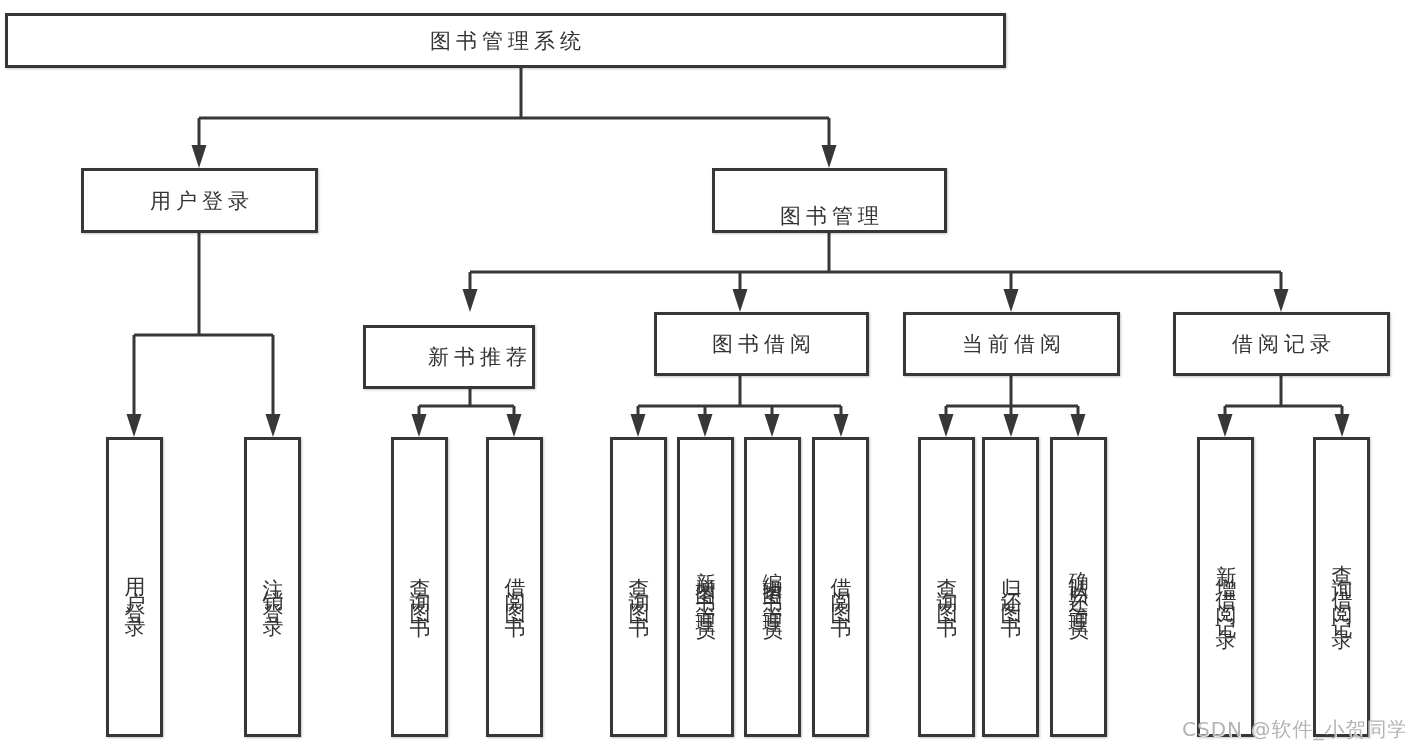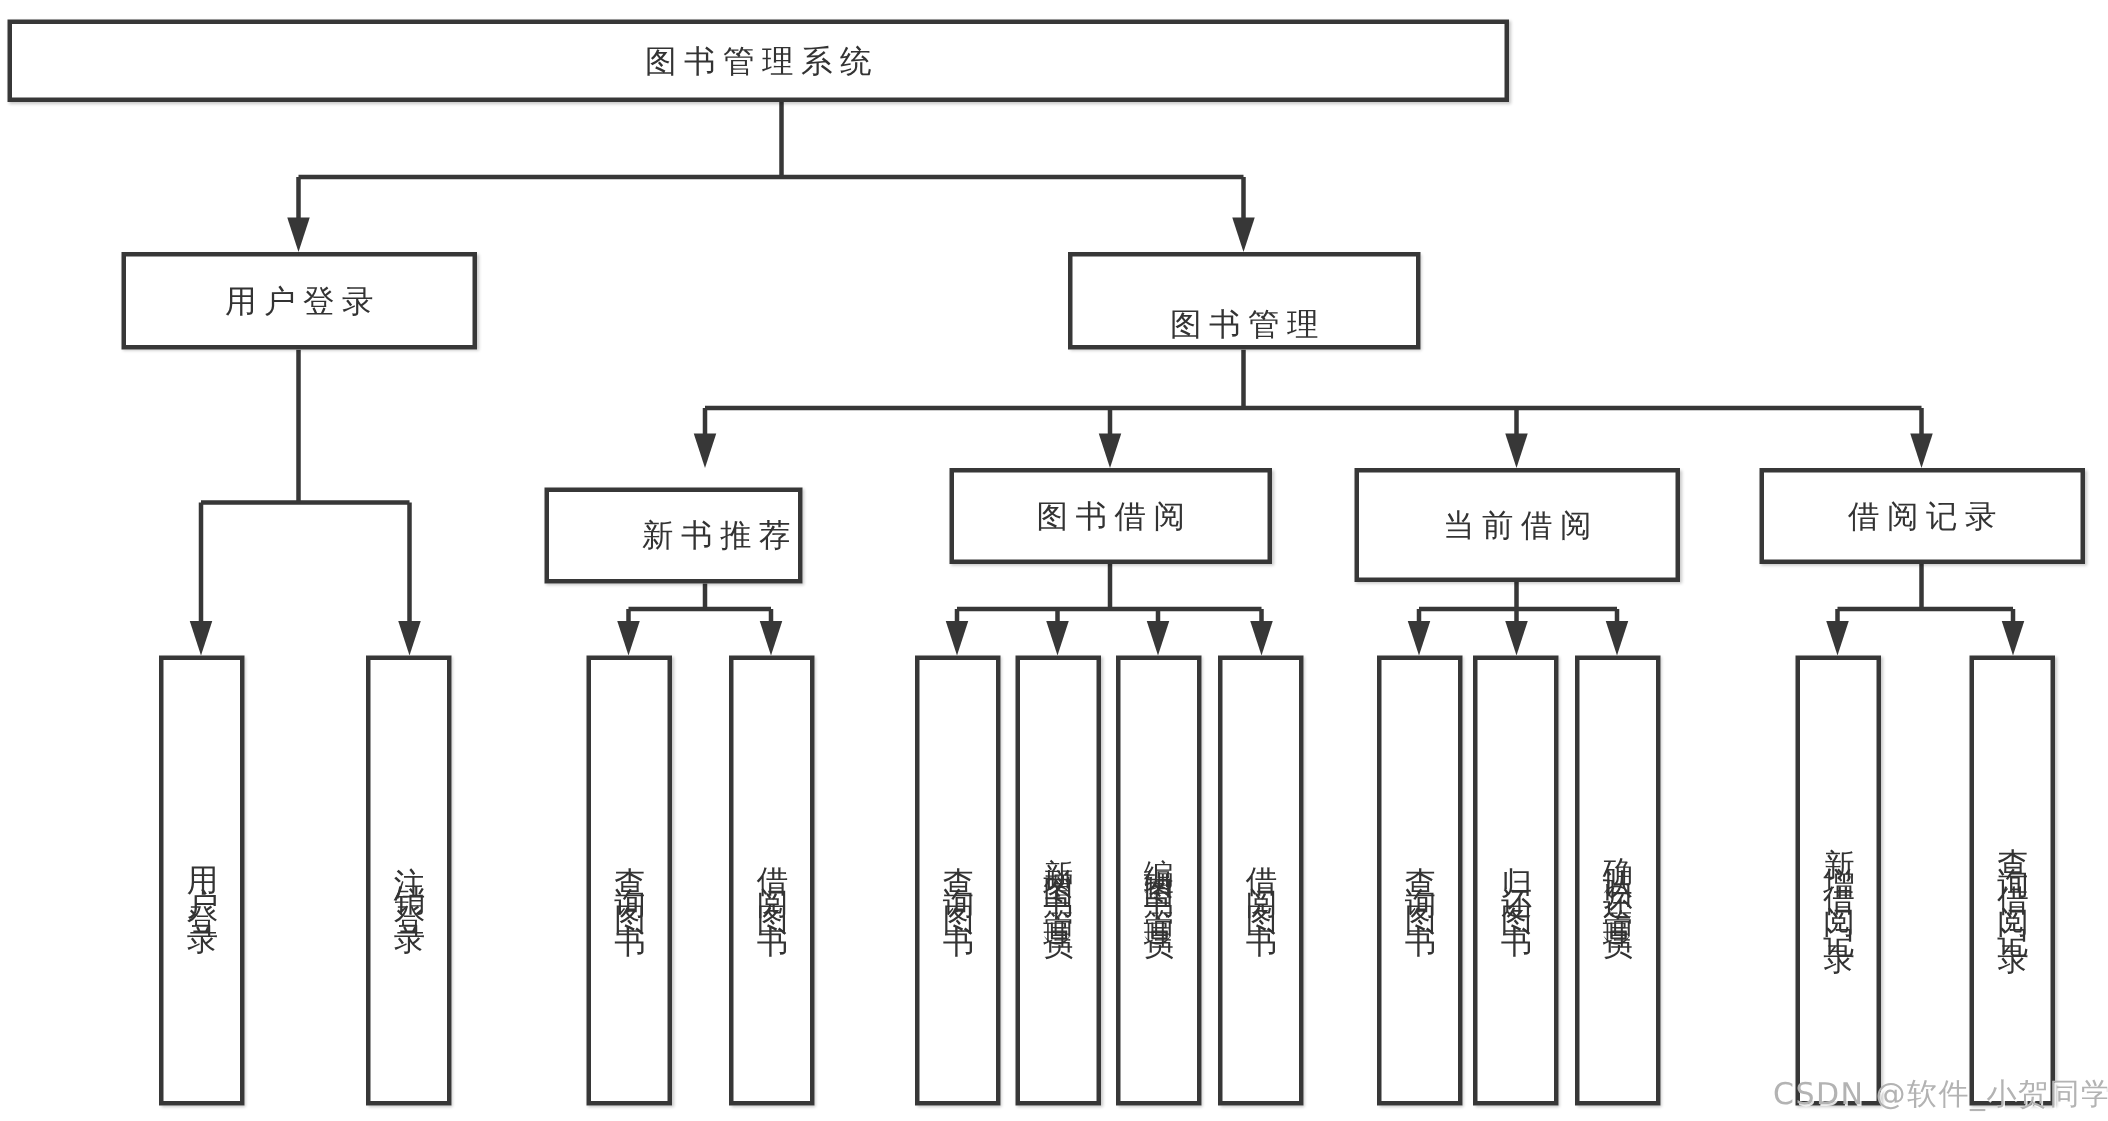--- a/index.html
+++ b/index.html
@@ -101,24 +101,24 @@
   <div class="box h" style="left:81px;top:168px;width:237px;height:65px;">
     <span>用户登录</span>
   </div>
   <div class="box h" style="left:712px;top:168px;width:235px;height:65px;align-items:flex-end;">
     <span>图书管理</span>
   </div>
 
   <div class="box h" style="left:363px;top:325px;width:172px;height:64px;justify-content:flex-end;">
     <span>新书推荐</span>
   </div>
-  <div class="box h" style="left:633px;top:312px;width:215px;height:64px;">
+  <div class="box h" style="left:654px;top:312px;width:215px;height:64px;">
     <span>图书借阅</span>
   </div>
-  <div class="box h" style="left:903px;top:312px;width:217px;height:76px;">
+  <div class="box h" style="left:903px;top:312px;width:217px;height:64px;">
     <span>当前借阅</span>
   </div>
   <div class="box h" style="left:1173px;top:312px;width:217px;height:64px;">
     <span>借阅记录</span>
   </div>
 
   <div class="box v" style="left:106px;">
     <span>用户登录</span>
   </div>
   <div class="box v" style="left:244px;">

